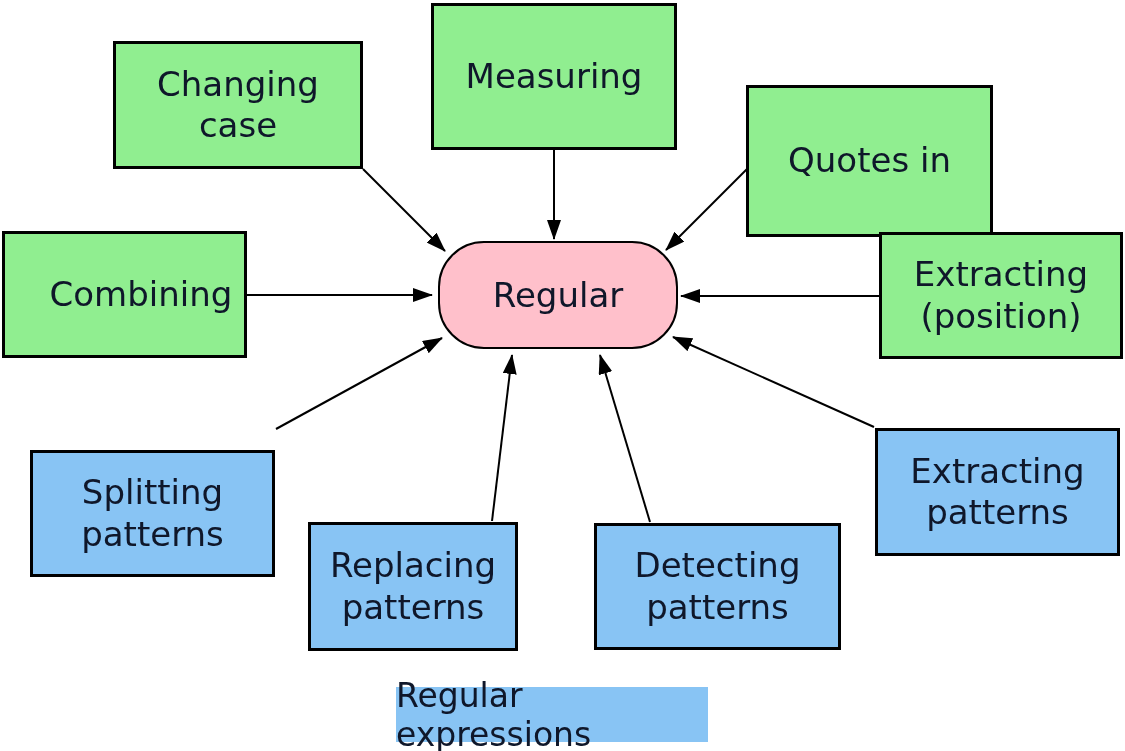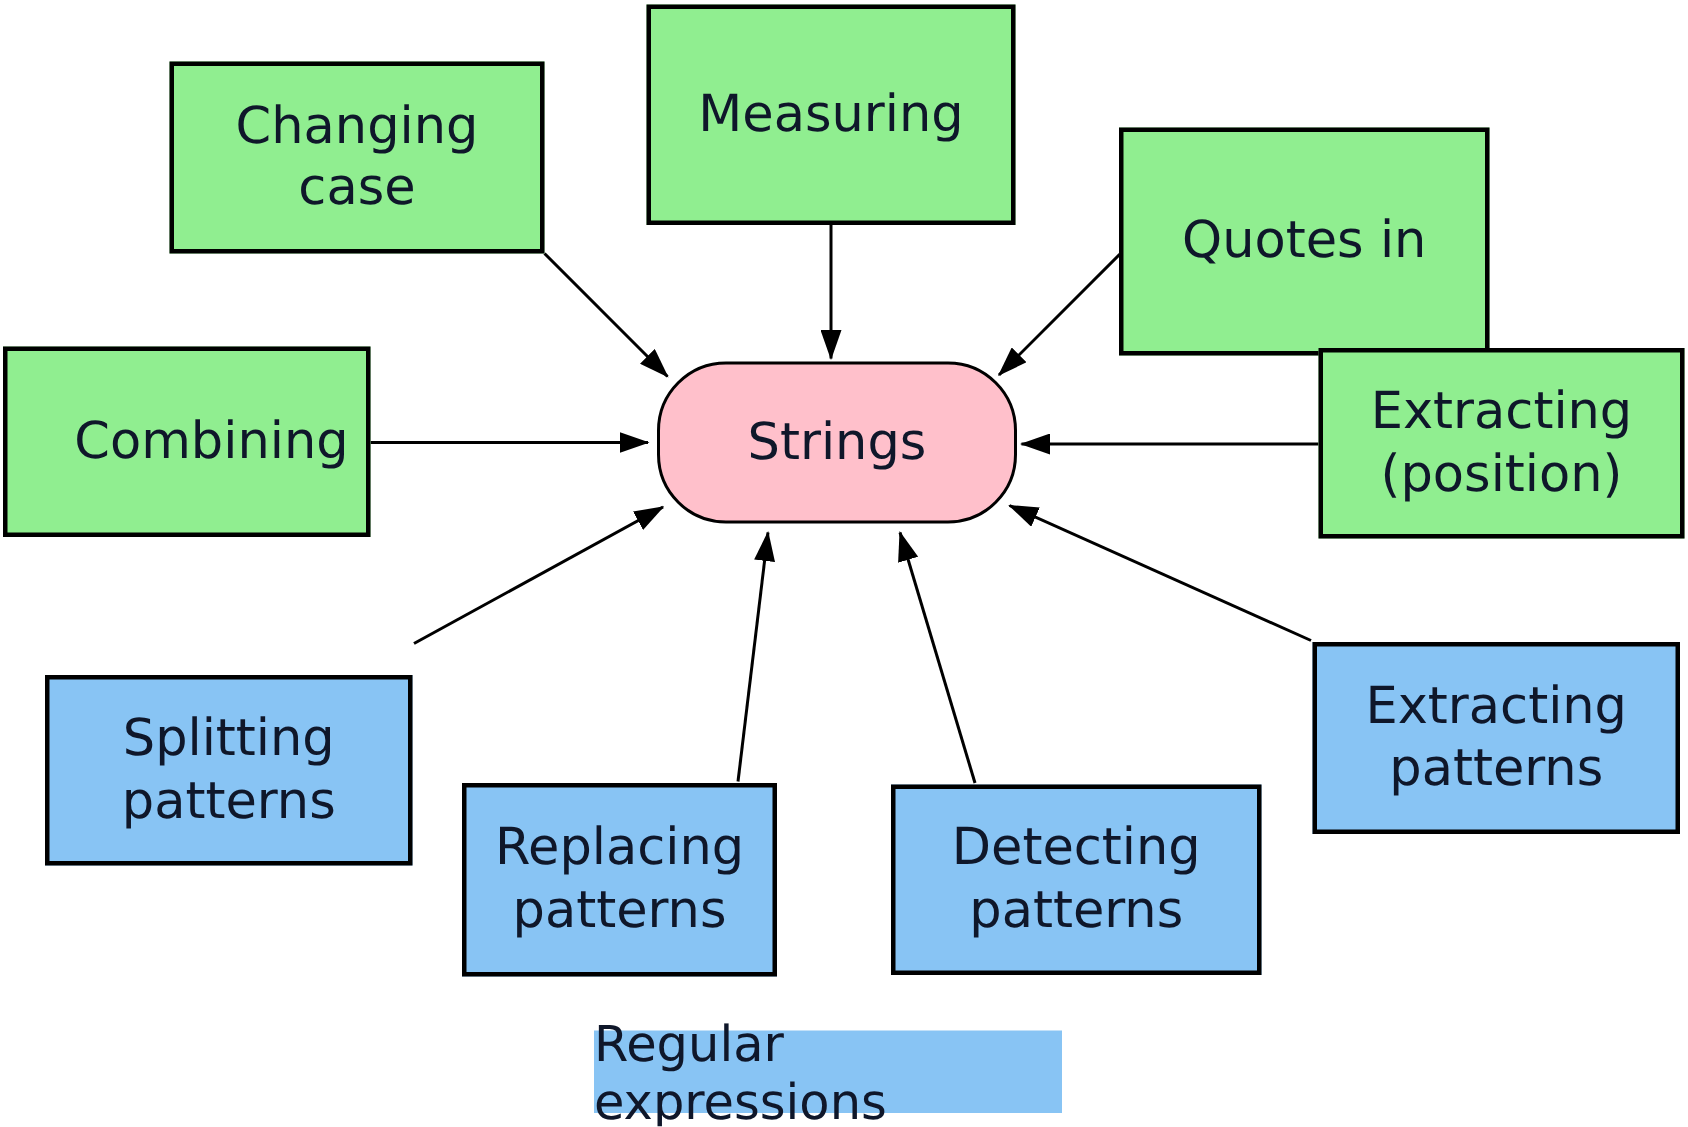--- a/index.html
+++ b/index.html
@@ -117,17 +117,17 @@
 
   <div class="node" id="n-replacing-patterns" style="background: rgb(136, 196, 244);">Replacing
 patterns</div>
 
   <div class="node" id="n-detecting-patterns" style="background: rgb(136, 196, 244);">Detecting
 patterns</div>
 
   <div class="node" id="n-extracting-patterns" style="background: rgb(136, 196, 244);">Extracting
 patterns</div>
 
-  <div class="center-node" style="background: rgb(255, 192, 203);">Strings</div>
+  <div class="center-node" style="background: rgb(255, 192, 203);">Regular</div>
 
   <div class="legend" style="background: rgb(136, 196, 244);">Regular expressions</div>
 
 </div>
 
 </body></html>

